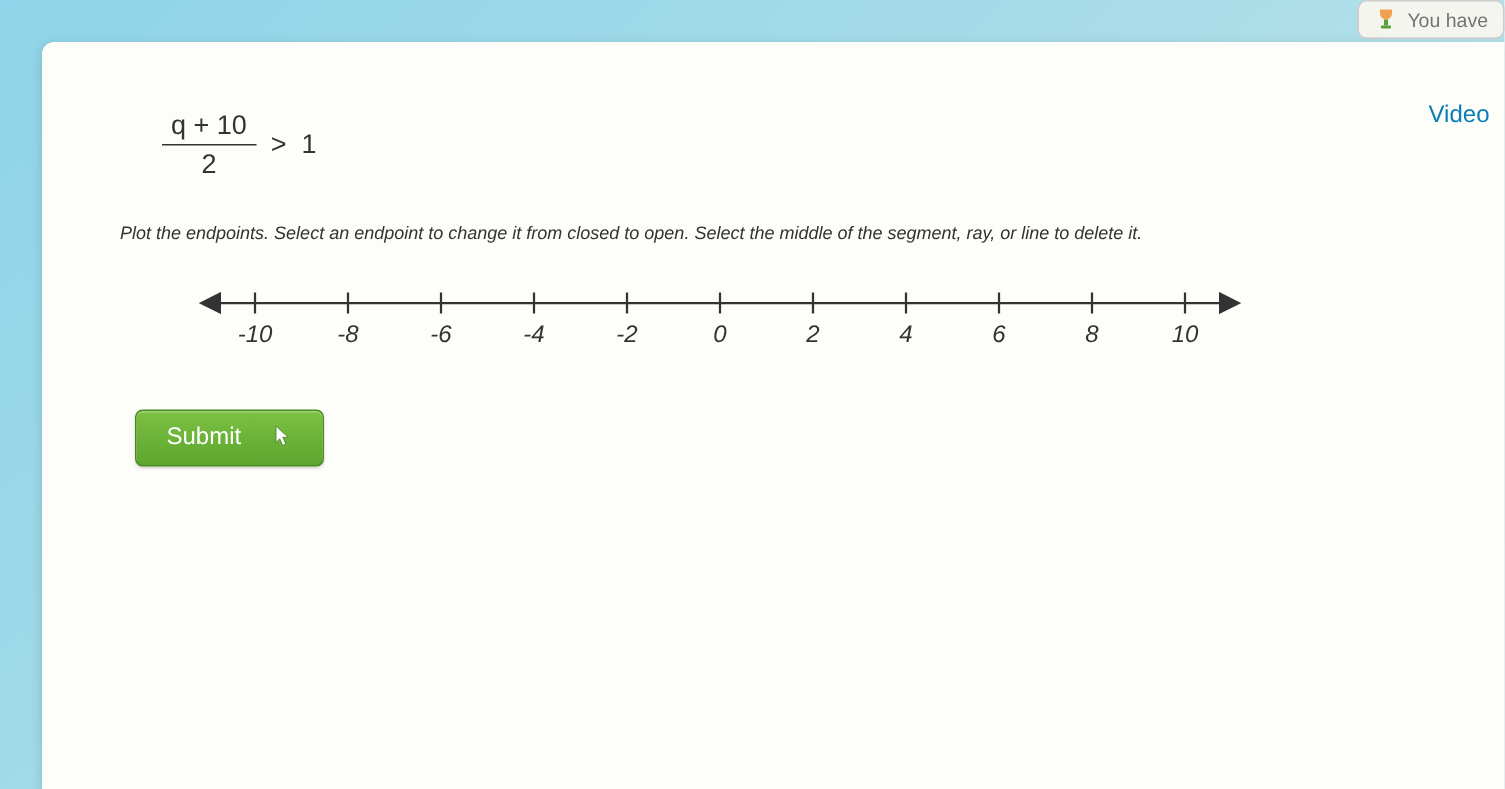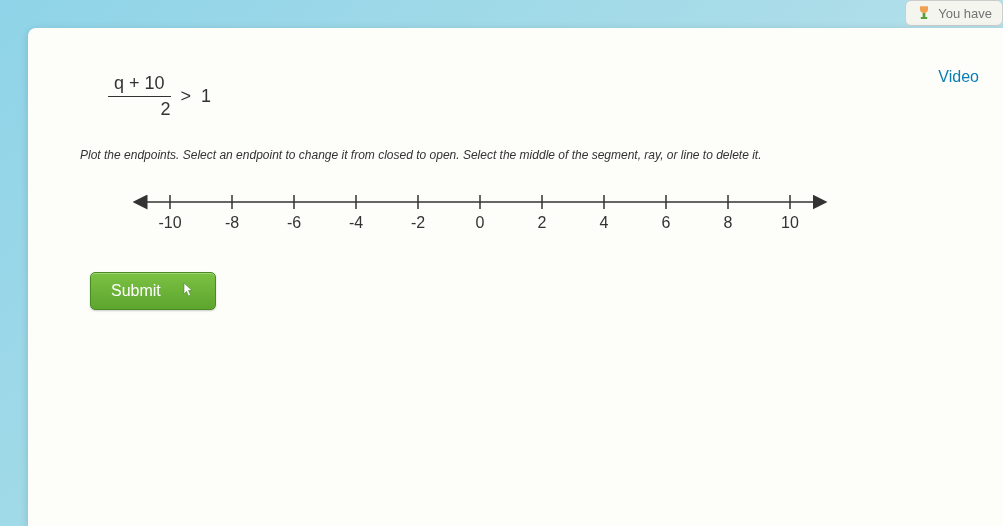--- a/index.html
+++ b/index.html
@@ -36,21 +36,21 @@
       right: 0;
       bottom: 0;
       background: #fdfdfa;
       border-radius: 8px 0 0 0;
       box-shadow: 0 2px 8px rgba(0,0,0,0.15);
       padding: 45px 40px 40px 52px;
     }
     .side-link {
       position: absolute;
       top: 40px;
-      right: 24px;
+      right: 10px;
       color: #0a7db5;
       font-size: 16px;
       cursor: pointer;
     }
     .question-title {
       font-size: 19px;
       color: #333333;
       margin-bottom: 24px;
       font-weight: normal;
     }
@@ -59,21 +59,21 @@
       margin-bottom: 26px;
       display: flex;
       align-items: center;
       gap: 10px;
       font-size: 18px;
       color: #333;
     }
     .fraction {
       display: inline-flex;
       flex-direction: column;
-      align-items: flex-end;
+      align-items: center;
       text-align: center;
     }
     .frac-num {
       border-bottom: 1.5px solid #333;
       padding: 0 6px 2px 6px;
       min-width: 56px;
     }
     .frac-den {
       padding-top: 2px;
     }
@@ -81,20 +81,21 @@
       font-size: 12px;
       color: #333;
       font-style: italic;
       margin-bottom: 18px;
       line-height: 1.5;
       max-width: 820px;
     }
     .numberline-wrap {
       margin-left: 50px;
       margin-bottom: 28px;
+      font-style: italic;
     }
     .submit-btn {
       display: inline-flex;
       align-items: center;
       gap: 18px;
       background: linear-gradient(180deg, #7bc143 0%, #5da52e 100%);
       color: #fff;
       border: 1px solid #4a8a22;
       border-radius: 5px;
       padding: 9px 20px;

